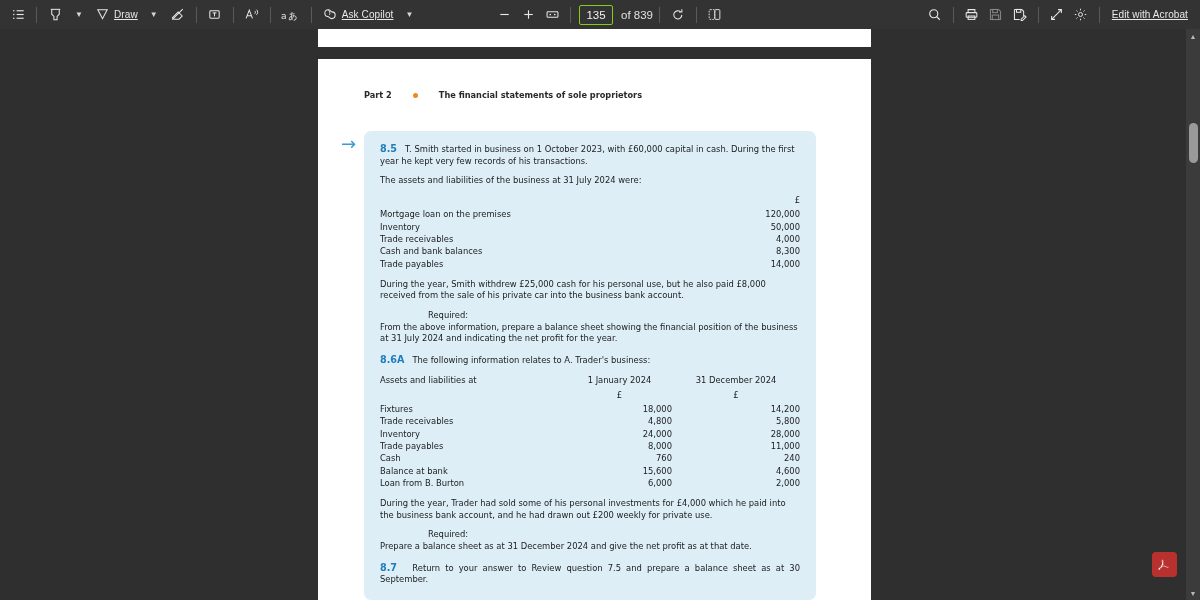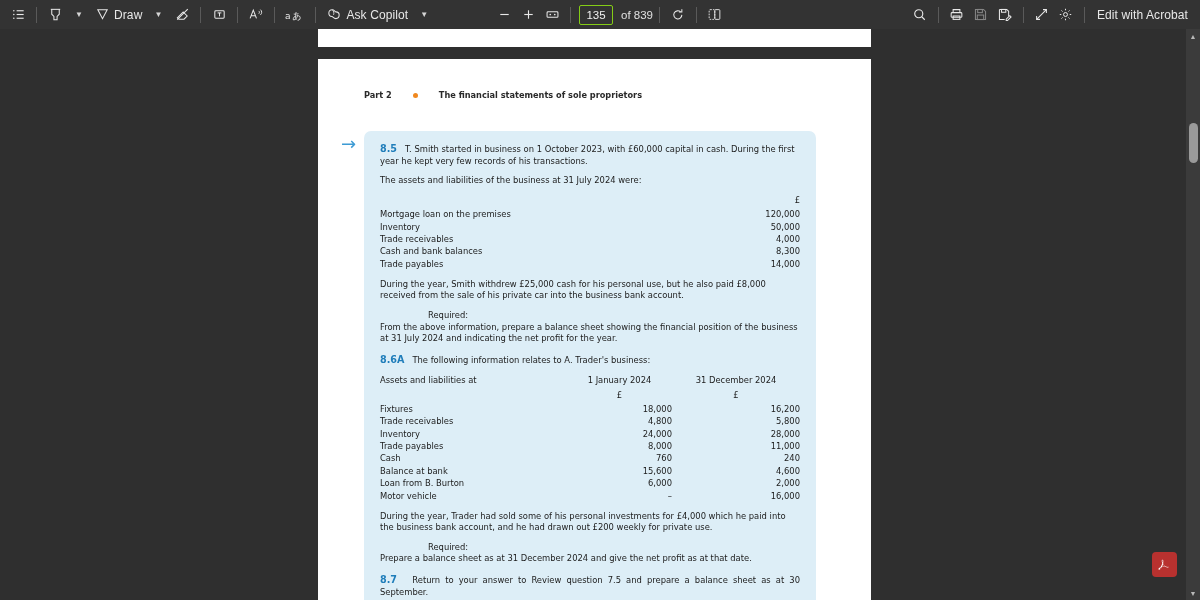--- a/index.html
+++ b/index.html
@@ -26,21 +26,21 @@
 
   .tb-btn {
     height: 23px; min-width: 24px;
     display: flex; align-items: center; justify-content: center;
     gap: 4px;
     padding: 0 4px;
     border-radius: 3px;
     cursor: pointer;
     color: #e8e8e8;
   }
-  .tb-label { font-size: 12px; letter-spacing: .1px; white-space: nowrap; }
+  .tb-label { font-size: 10px; letter-spacing: .1px; white-space: nowrap; text-decoration: underline; }
   .tb-sep {
     width: 1px; height: 16px; background: #5a5a5a;
     margin: 0 6px; flex: none;
   }
   .chev { font-size: 8px; color: #d5d5d5; line-height: 1; }
   .tb-icon svg { display: block; }
   .tb-icon.dim svg { opacity: .45; }
 
   #page-box {
     width: 34px; height: 20px;
@@ -465,21 +465,21 @@
             <td class="val2 ctr">31 December 2024</td>
           </tr>
           <tr class="cur">
             <td class="lbl"></td>
             <td class="val ctr">£</td>
             <td class="val2 ctr">£</td>
           </tr>
           <tr>
             <td class="lbl">Fixtures</td>
             <td class="val">18,000</td>
-            <td class="val2">16,200</td>
+            <td class="val2">14,200</td>
           </tr>
           <tr>
             <td class="lbl">Trade receivables</td>
             <td class="val">4,800</td>
             <td class="val2">5,800</td>
           </tr>
           <tr>
             <td class="lbl">Inventory</td>
             <td class="val">24,000</td>
             <td class="val2">28,000</td>
@@ -496,25 +496,20 @@
           </tr>
           <tr>
             <td class="lbl">Balance at bank</td>
             <td class="val">15,600</td>
             <td class="val2">4,600</td>
           </tr>
           <tr>
             <td class="lbl">Loan from B. Burton</td>
             <td class="val">6,000</td>
             <td class="val2">2,000</td>
-          </tr>
-          <tr>
-            <td class="lbl">Motor vehicle</td>
-            <td class="val">–</td>
-            <td class="val2">16,000</td>
           </tr>
         </tbody>
           </table>
 
         <p class="para">During the year, Trader had sold some of his personal investments for £4,000 which he paid into the business bank account, and he had drawn out £200 weekly for private use.</p>
 
         <div class="req-block">
           <p class="req-label">Required:</p>
           <p>Prepare a balance sheet as at 31 December 2024 and give the net profit as at that date.</p>
         </div>

